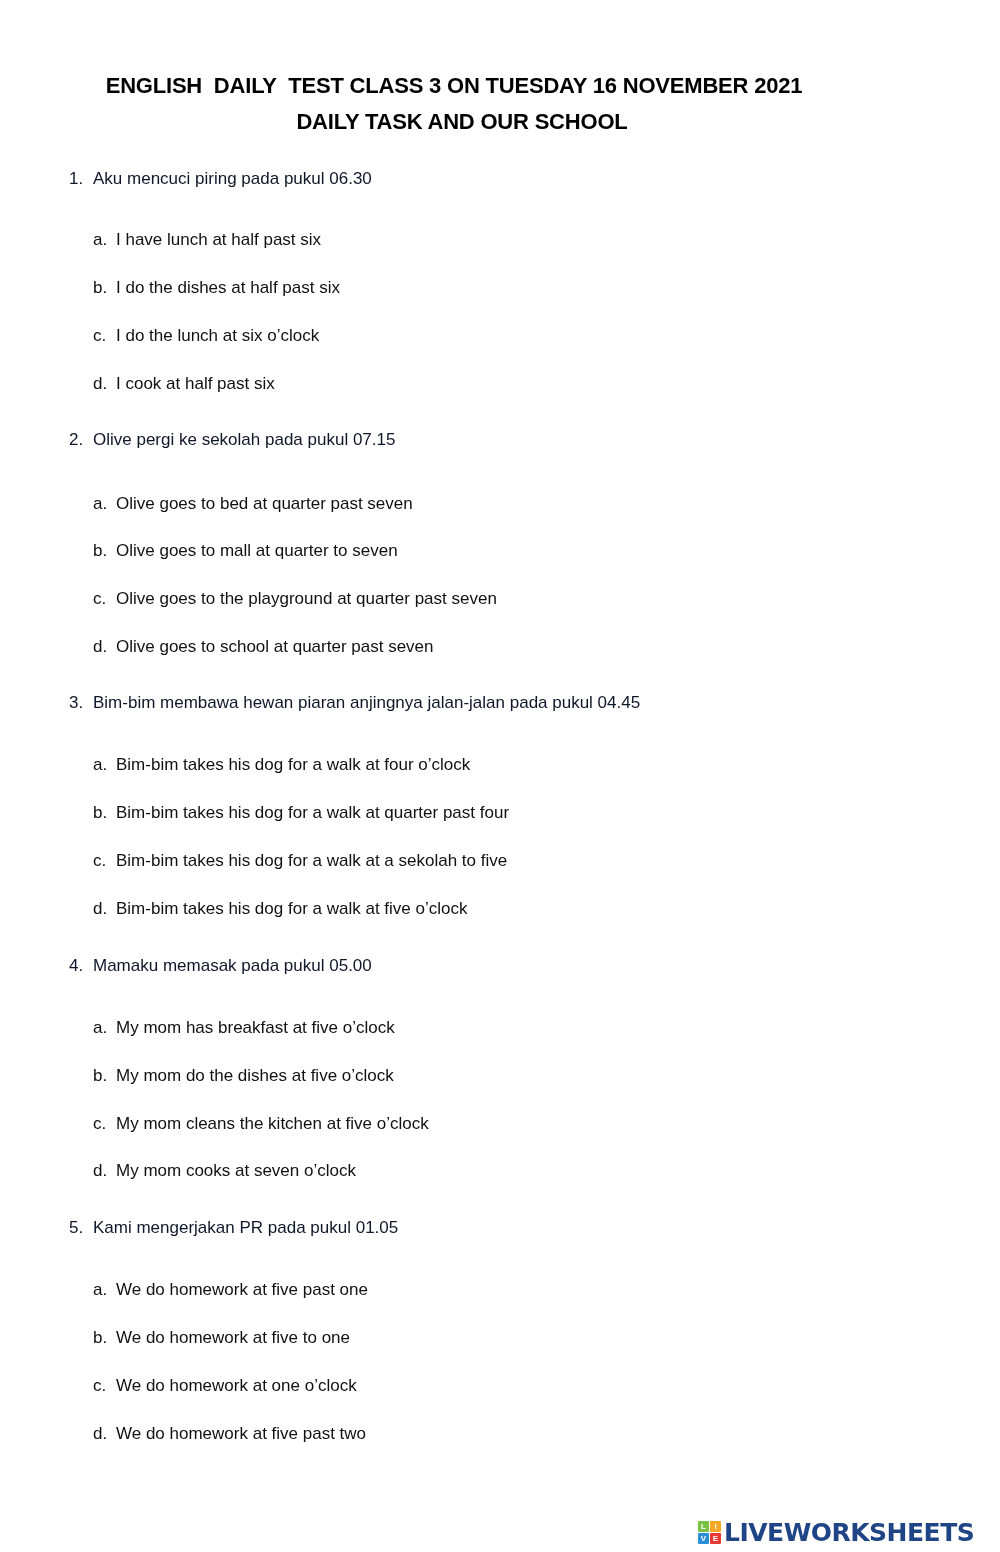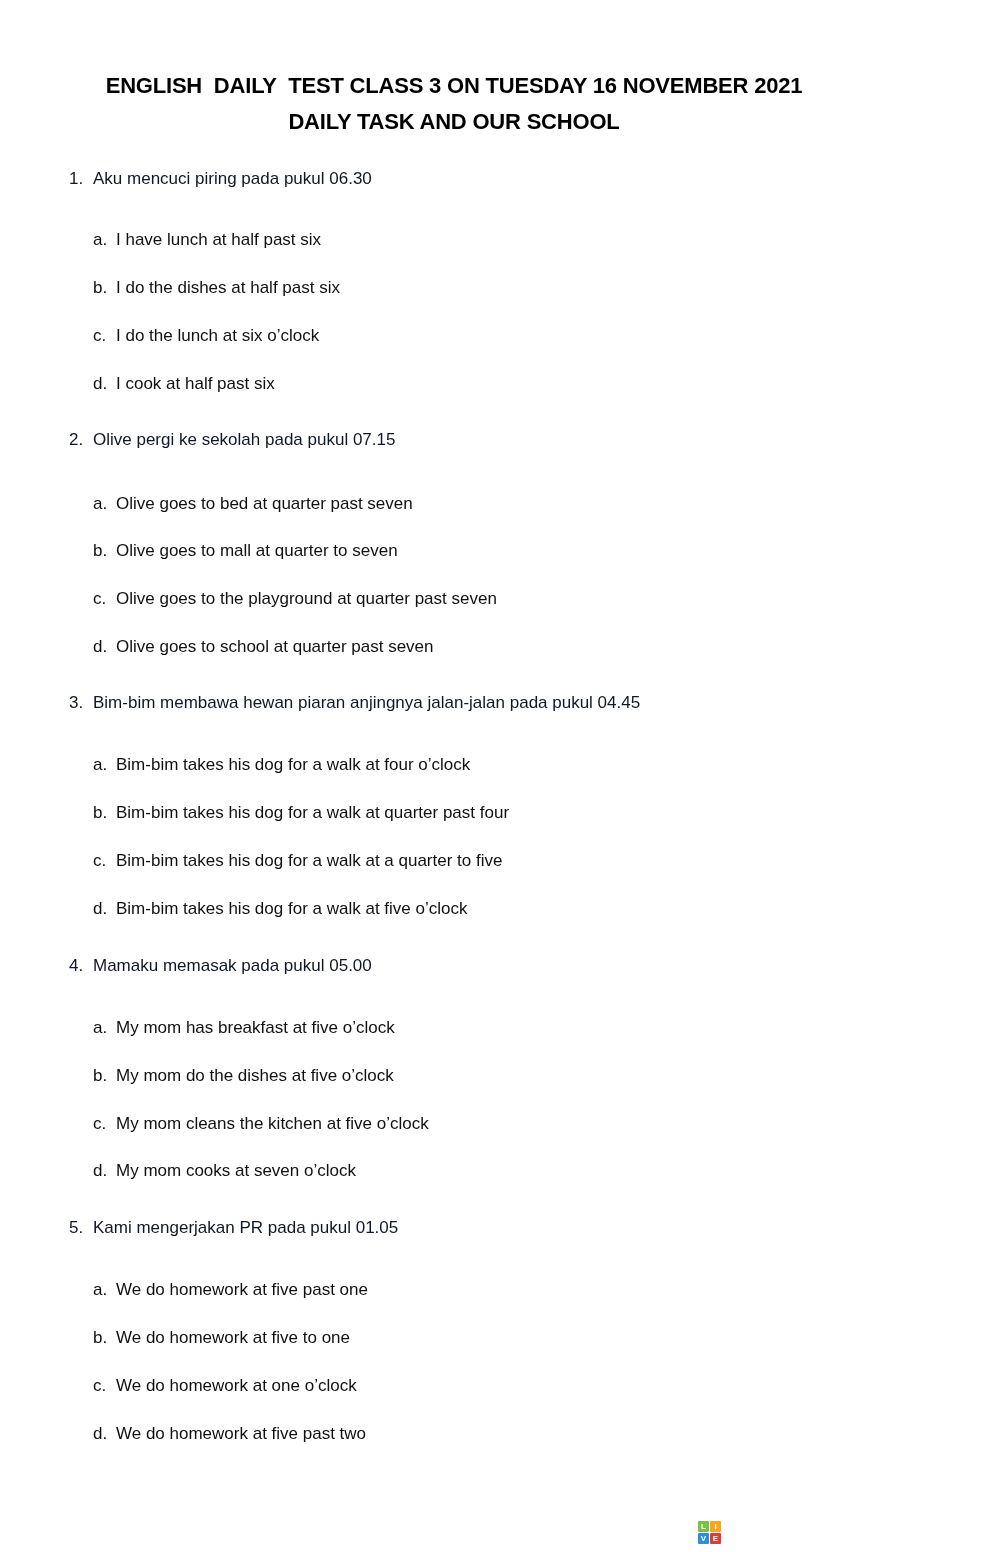--- a/index.html
+++ b/index.html
@@ -6,21 +6,21 @@
   body {
     width: 1000px; height: 1552px; position: relative; overflow: hidden;
     font-family: "Liberation Sans", "DejaVu Sans", sans-serif; color: #111;
   }
   .title {
     position: absolute; left: 0; width: 908px; text-align: center;
     font-weight: bold; font-size: 22px; letter-spacing: -0.2px; color: #000;
     white-space: pre;
   }
   .t1 { top: 73px; }
-  .t2 { top: 109px; }
+  .t2 { top: 109px; padding-left: 8px; }
   .q {
     position: absolute; left: 69px; font-size: 17px; color: #0f172a; white-space: nowrap;
   }
   .q .num { display: inline-block; width: 24px; }
   .opt {
     position: absolute; left: 93px; font-size: 17px; color: #111; white-space: nowrap; margin-top: 15px;
   }
   .opt .letter { display: inline-block; width: 23px; }
   .logo {
     position: absolute; left: 698px; top: 1517px; height: 30px; display: flex; align-items: center;
@@ -50,21 +50,21 @@
   <div class="opt" style="top:479px"><span class="letter">a.</span><span>Olive goes to bed at quarter past seven</span></div>
   <div class="opt" style="top:526px"><span class="letter">b.</span><span>Olive goes to mall at quarter to seven</span></div>
   <div class="opt" style="top:574px"><span class="letter">c.</span><span>Olive goes to the playground at quarter past seven</span></div>
   <div class="opt" style="top:622px"><span class="letter">d.</span><span>Olive goes to school at quarter past seven</span></div>
 </div>
 
 <div>
   <div class="q" style="top:693px"><span class="num">3.</span><span>Bim-bim membawa hewan piaran anjingnya jalan-jalan pada pukul 04.45</span></div>
   <div class="opt" style="top:740px"><span class="letter">a.</span><span>Bim-bim takes his dog for a walk at four o’clock</span></div>
   <div class="opt" style="top:788px"><span class="letter">b.</span><span>Bim-bim takes his dog for a walk at quarter past four</span></div>
-  <div class="opt" style="top:836px"><span class="letter">c.</span><span>Bim-bim takes his dog for a walk at a quarter to five</span></div>
+  <div class="opt" style="top:836px"><span class="letter">c.</span><span>Bim-bim takes his dog for a walk at a sekolah to five</span></div>
   <div class="opt" style="top:884px"><span class="letter">d.</span><span>Bim-bim takes his dog for a walk at five o’clock</span></div>
 </div>
 
 <div>
   <div class="q" style="top:956px"><span class="num">4.</span><span>Mamaku memasak pada pukul 05.00</span></div>
   <div class="opt" style="top:1003px"><span class="letter">a.</span><span>My mom has breakfast at five o’clock</span></div>
   <div class="opt" style="top:1051px"><span class="letter">b.</span><span>My mom do the dishes at five o’clock</span></div>
   <div class="opt" style="top:1099px"><span class="letter">c.</span><span>My mom cleans the kitchen at five o’clock</span></div>
   <div class="opt" style="top:1146px"><span class="letter">d.</span><span>My mom cooks at seven o’clock</span></div>
 </div>
@@ -77,13 +77,14 @@
   <div class="opt" style="top:1409px"><span class="letter">d.</span><span>We do homework at five past two</span></div>
 </div>
 
 <div class="logo">
   <div class="tiles">
     <div class="tile" style="background:#7ac143">L</div>
     <div class="tile" style="background:#f5a623">I</div>
     <div class="tile" style="background:#2b8fd6">V</div>
     <div class="tile" style="background:#e53935">E</div>
   </div>
+  <span class="brand">LIVEWORKSHEETS</span>
 </div>
 
 </body></html>

